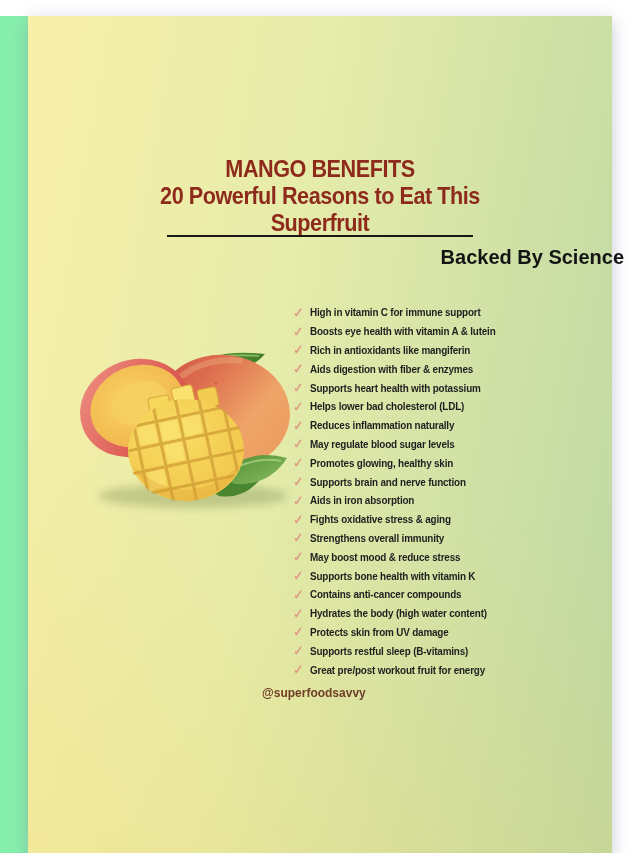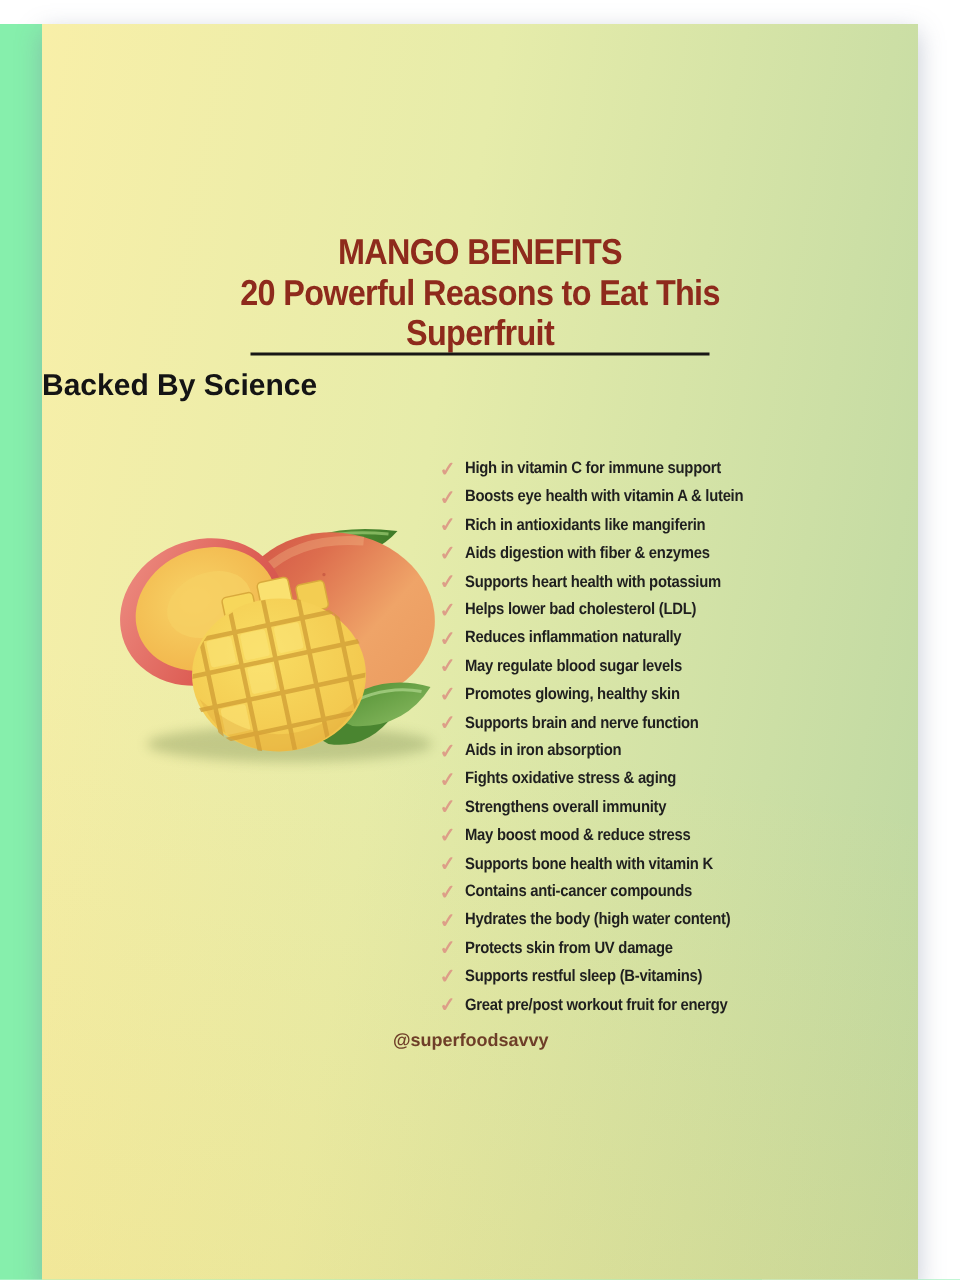--- a/index.html
+++ b/index.html
@@ -30,22 +30,22 @@
     transform: scaleX(0.9); transform-origin: 50% 50%;
     white-space: nowrap;
   }
   .underline {
     position: absolute; top: 219px; left: 50%;
     width: 306px; height: 0;
     border-top: 2px solid #181716;
     transform: translateX(-50%);
   }
   .subtitle {
-    position: absolute; top: 230px; left: 0; width: 100%;
-    text-align: left;
+    position: absolute; top: 230px; left: 12px; width: 100%;
+    text-align: right;
     font-size: 20px; font-weight: bold; color: #141414;
   }
   .mango { position: absolute; left: 45px; top: 328px; }
   .benefits {
     position: absolute; left: 265px; top: 287px;
     margin: 0; padding: 0; list-style: none;
   }
   .benefit-row { display: flex; align-items: center; height: 18.8px; }
   .chk {
     width: 17px; flex: 0 0 17px;

